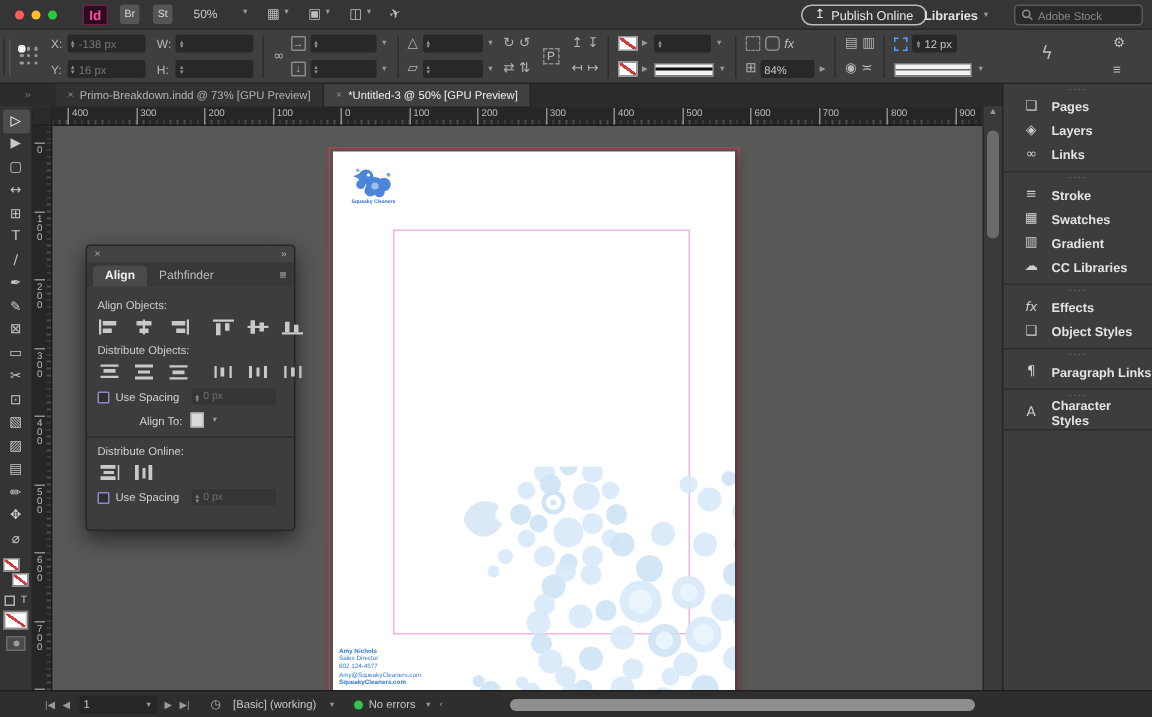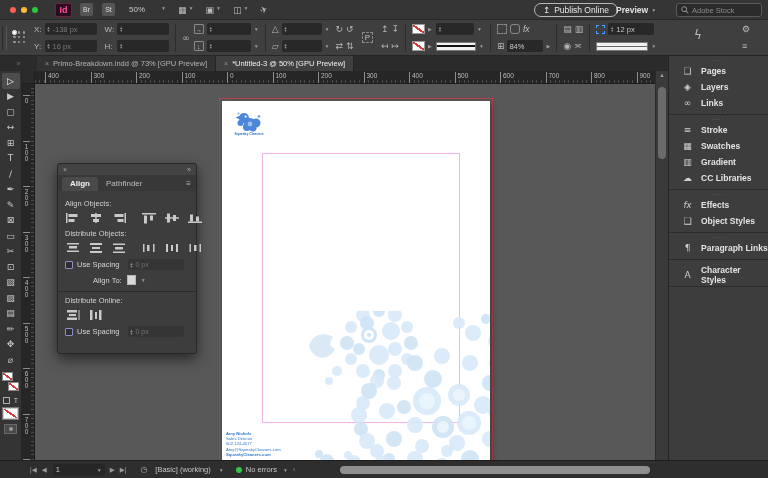--- a/index.html
+++ b/index.html
@@ -201,21 +201,21 @@
       <span class="tb-icon">◫</span>
         <span class="caret">▼</span>
     </div>
     <span class="tb-icon tb-group" style="transform:rotate(-20deg);">✈</span>
 
     <div id="publish-btn">
       <span style="font-family:'DejaVu Sans',sans-serif;">↥</span>
       <span>Publish Online</span>
     </div>
     <div id="workspace">
-      <span>Preview</span>
+      <span>Libraries</span>
         <span class="caret">▼</span>
     </div>
     <div id="stock-search">
       <svg width="8" height="8" viewBox="0 0 10 10">
         <circle cx="4" cy="4" r="3" fill="none" stroke="#8a8a8a" stroke-width="1.3"></circle>
         <line x1="6.3" y1="6.3" x2="9" y2="9" stroke="#8a8a8a" stroke-width="1.3"></line>
       </svg>
       <input placeholder="Adobe Stock" style="">
     </div>
   </div>
@@ -361,21 +361,21 @@
       </div>
       <div class="cp-row">
         <span class="cp-ic">◉</span>
         <span class="cp-ic">≍</span>
       </div>
     </div>
     <div class="cp-sep"></div>
     <div class="cp-col">
       <div class="cp-row">
         <span class="dash-blue"></span>
-        <span class="cfield" style="width:46px;">
+        <span class="cfield" style="width:30px;">
             <span class="spin">▲<br>▼</span>
             <span>12 px</span>
           </span>
       </div>
       <div class="cp-row">
         <span class="stroke-prev" style="width:52px;">
             <i style="height:1px;background:#666;"></i>
           </span>
         <span class="caret">▼</span>
       </div>

